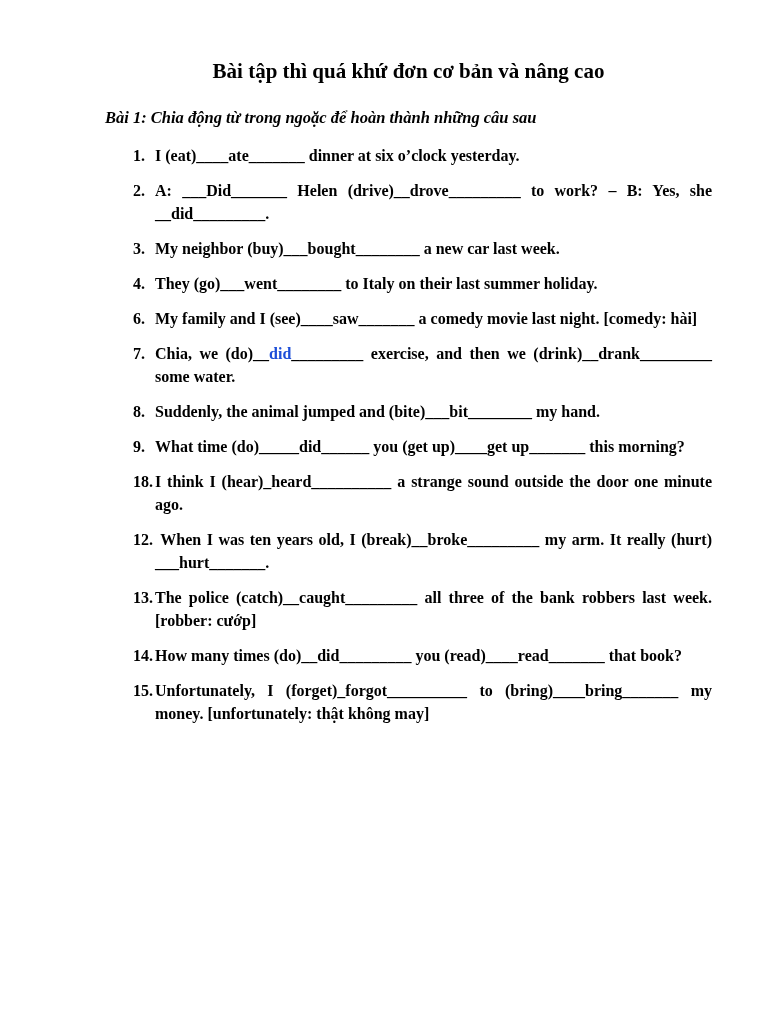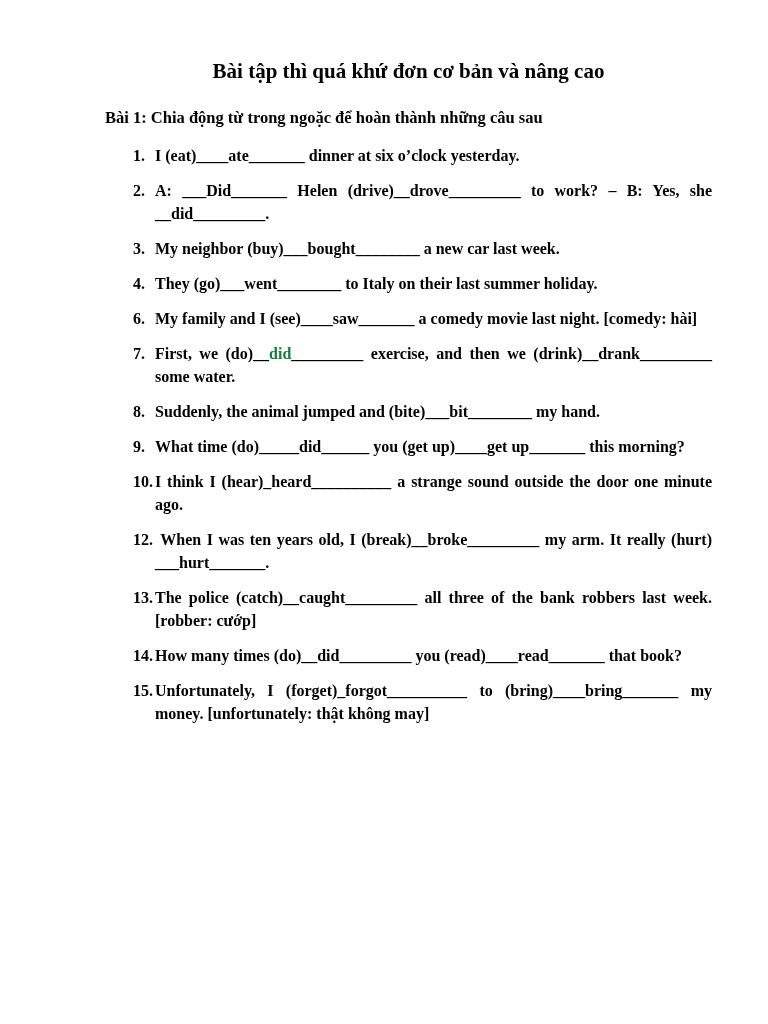--- a/index.html
+++ b/index.html
@@ -26,37 +26,38 @@
     line-height: 28px;
     text-align: center;
     margin: 0 0 22px 0;
   }
   .section-heading {
     font-size: 16.5px;
     font-weight: bold;
     line-height: 22px;
     margin: 0 0 15px 0;
     text-align: left;
+    font-style: italic;
   }
   .item {
     font-size: 16px;
     line-height: 23px;
     margin: 0 0 12px 0;
     padding-left: 50px;
     text-indent: -22px;
     text-align: justify;
     text-align-last: left;
   }
   .item .num {
     display: inline-block;
     width: 22px;
     text-indent: 0;
   }
   .red {
-    color: #15803d;
+    color: #1d4ed8;
   }
   .item-list {
     margin: 0;
     font-weight: bold;
   }
   .section2-heading-space {
     margin-top: 2px;
   }
 </style>
 </head>
@@ -67,24 +68,24 @@
   <h1 class="doc-title">Bài tập thì quá khứ đơn cơ bản và nâng cao</h1>
 
   <h2 class="section-heading">Bài 1: Chia động từ trong ngoặc để hoàn thành những câu sau</h2>
 
   <div id="section1-items" class="item-list">
       <p class="item"><span class="num">1.</span><span>I (eat)____ate_______ dinner at six o’clock yesterday.</span></p>
       <p class="item"><span class="num">2.</span><span>A: ___Did_______ Helen (drive)__drove_________ to work? – B: Yes, she __did_________.</span></p>
       <p class="item"><span class="num">3.</span><span>My neighbor (buy)___bought________ a new car last week.</span></p>
       <p class="item"><span class="num">4.</span><span>They (go)___went________ to Italy on their last summer holiday.</span></p>
       <p class="item"><span class="num">6.</span><span>My family and I (see)____saw_______ a comedy movie last night. [comedy: hài]</span></p>
-      <p class="item"><span class="num">7.</span><span>First, we (do)__</span><span class="red">did</span><span>_________ exercise, and then we (drink)__drank_________ some water.</span></p>
+      <p class="item"><span class="num">7.</span><span>Chia, we (do)__</span><span class="red">did</span><span>_________ exercise, and then we (drink)__drank_________ some water.</span></p>
       <p class="item"><span class="num">8.</span><span>Suddenly, the animal jumped and (bite)___bit________ my hand.</span></p>
       <p class="item"><span class="num">9.</span><span>What time (do)_____did______ you (get up)____get up_______ this morning?</span></p>
-      <p class="item"><span class="num">10.</span><span>I think I (hear)_heard__________ a strange sound outside the door one minute ago.</span></p>
+      <p class="item"><span class="num">18.</span><span>I think I (hear)_heard__________ a strange sound outside the door one minute ago.</span></p>
       <p class="item"><span class="num">12.</span><span> When I was ten years old, I (break)__broke_________ my arm. It really (hurt) ___hurt_______.</span></p>
       <p class="item"><span class="num">13.</span><span>The police (catch)__caught_________ all three of the bank robbers last week. [robber: cướp]</span></p>
       <p class="item"><span class="num">14.</span><span>How many times (do)__did_________ you (read)____read_______ that book?</span></p>
       <p class="item"><span class="num">15.</span><span>Unfortunately, I (forget)_forgot__________ to (bring)____bring_______ my money. [unfortunately: thật không may]</span></p>
     </div>
 
 
 
 </div>
 

